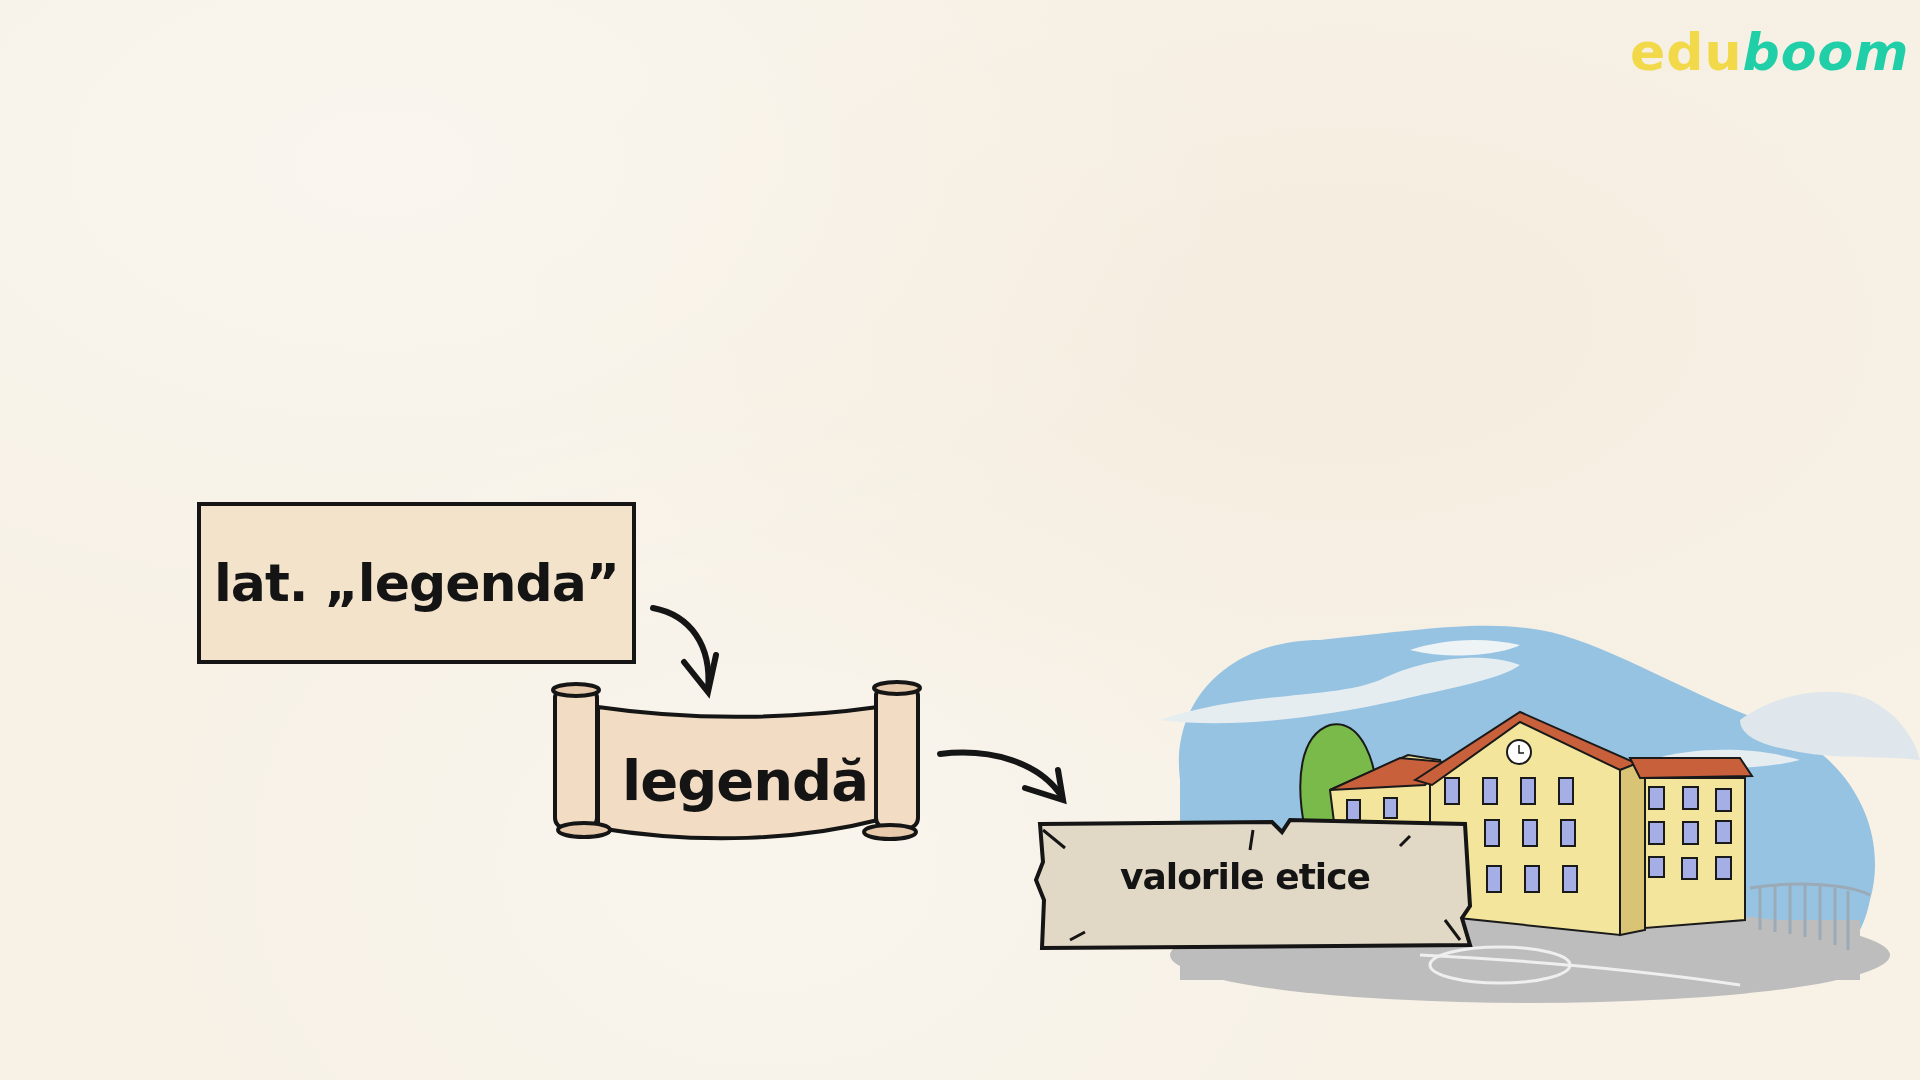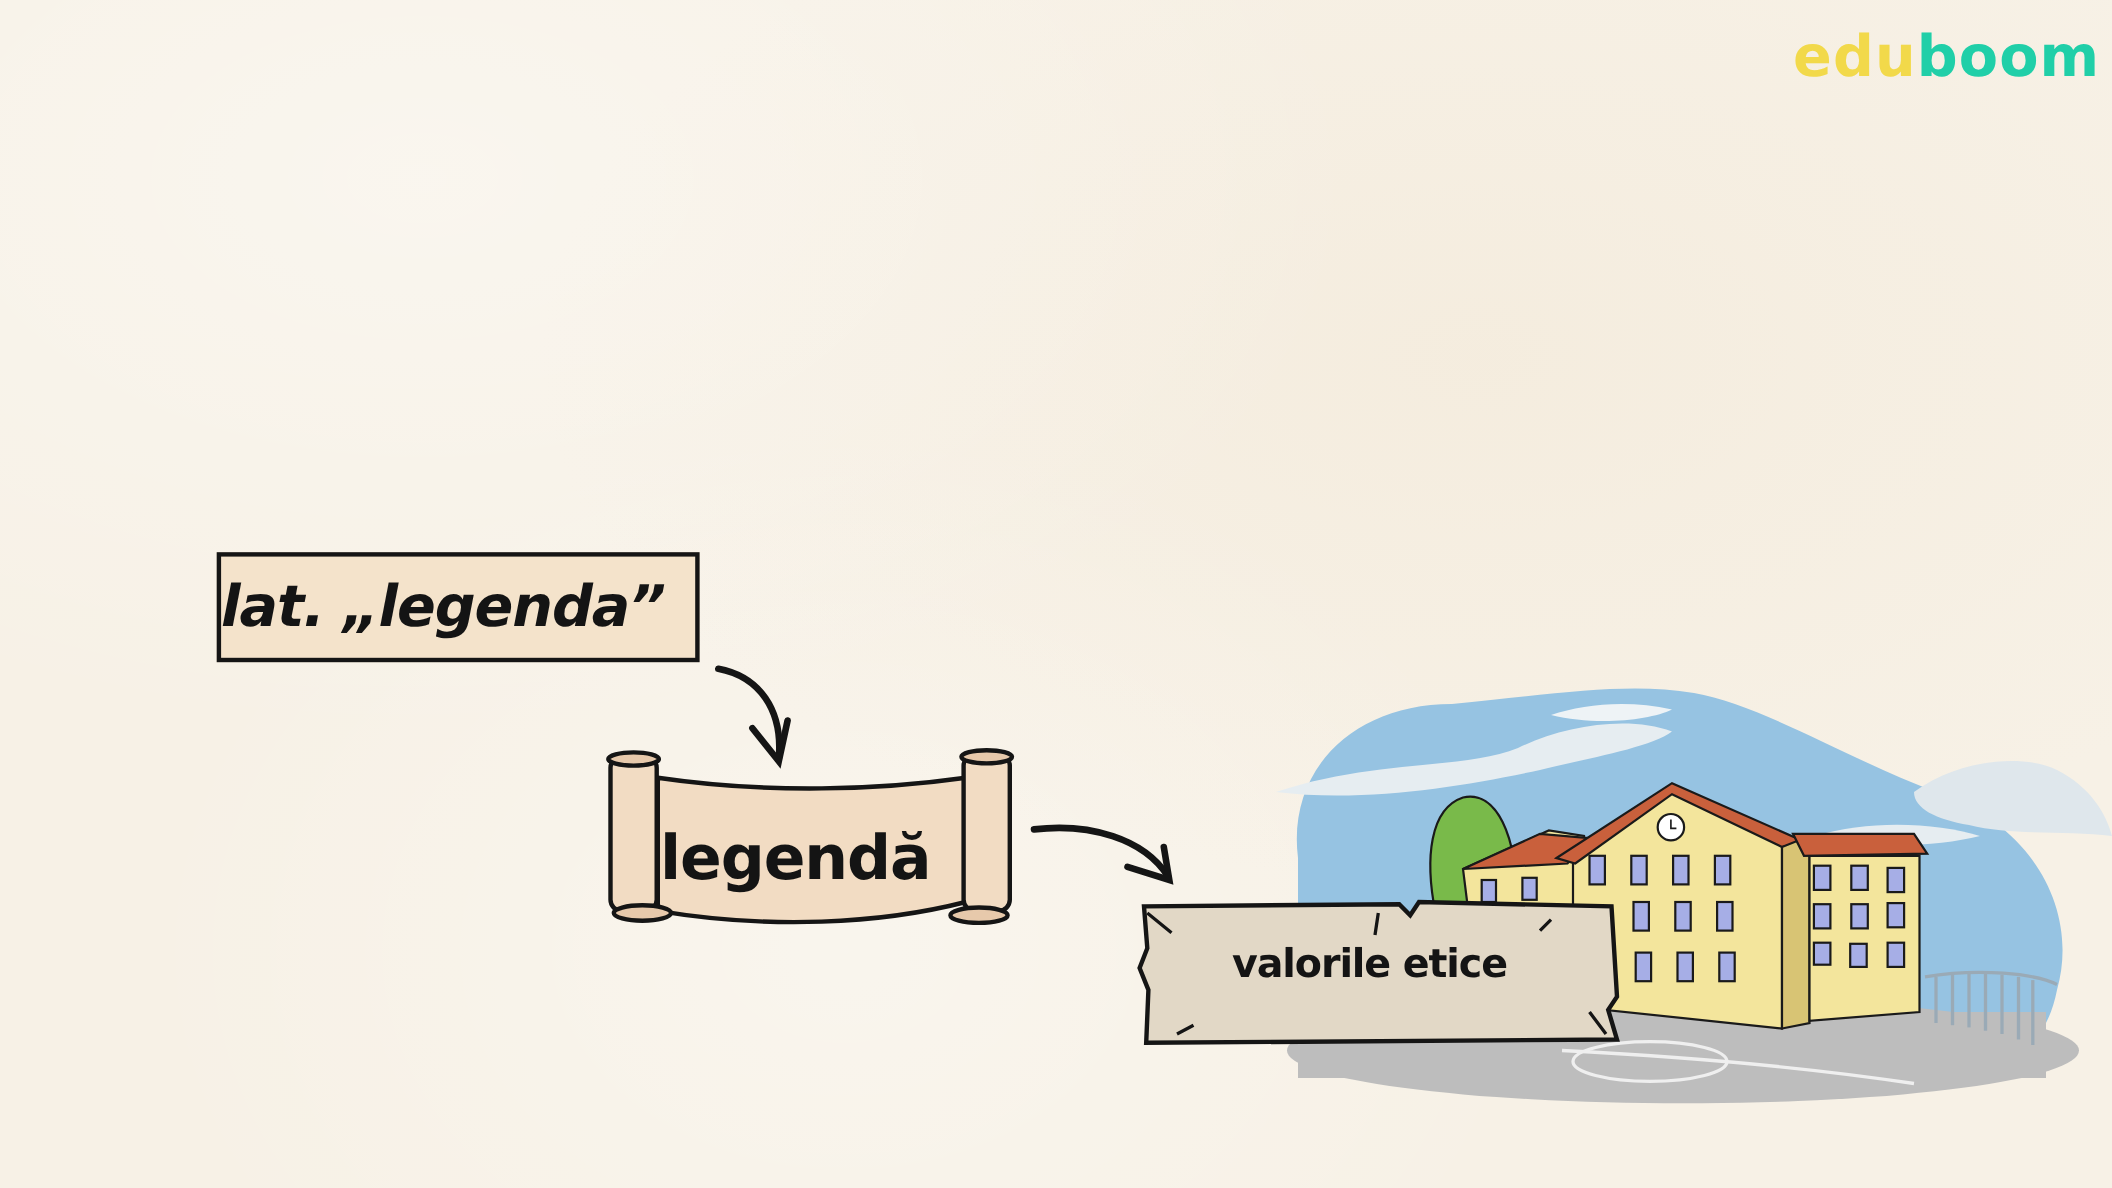--- a/index.html
+++ b/index.html
@@ -8,28 +8,28 @@
     font-family:"DejaVu Sans", sans-serif;}
   .paper{position:absolute;inset:0;
     background:
       radial-gradient(ellipse at 20% 15%, rgba(255,255,255,0.35), transparent 40%),
       radial-gradient(ellipse at 70% 30%, rgba(240,228,208,0.35), transparent 45%),
       radial-gradient(ellipse at 40% 80%, rgba(255,255,255,0.3), transparent 40%),
       #f7f1e6;}
   .logo{position:absolute;left:1630px;top:22px;font-family:"DejaVu Sans", sans-serif;
     font-weight:bold;font-size:52px;letter-spacing:1px;}
   .logo .edu{color:var(--edu);}
-  .logo .boom{color:var(--boom);}
-  .box-latin{position:absolute;left:197px;top:502px;width:439px;height:100px;
+  .logo .boom{color:var(--boom);font-style:italic;}
+  .box-latin{position:absolute;left:197px;top:502px;width:439px;height:162px;
     background:#f4e3cb;border:4px solid #151515;box-sizing:border-box;
-    display:flex;align-items:center;justify-content:flex-start;font-style:italic;}
+    display:flex;align-items:center;justify-content:center;}
   .txt{font-family:"DejaVu Sans", sans-serif;font-weight:bold;color:#141414;}
   .box-latin .txt{font-size:52px;letter-spacing:-1px;}
   svg.layer{position:absolute;left:0;top:0;}
-  .scroll-label{position:absolute;left:600px;top:748px;width:290px;font-size:56px;letter-spacing:-1px;}
+  .scroll-label{position:absolute;left:600px;top:748px;width:290px;text-align:center;font-size:56px;letter-spacing:-1px;}
   .plank-label{position:absolute;left:1045px;top:856px;width:400px;text-align:center;font-size:36px;letter-spacing:-1px;}
 </style>
 </head>
 <body>
 
 <div class="paper"></div>
 
 <div class="logo">
   <span class="edu">edu</span><span class="boom">boom</span>
 </div>

